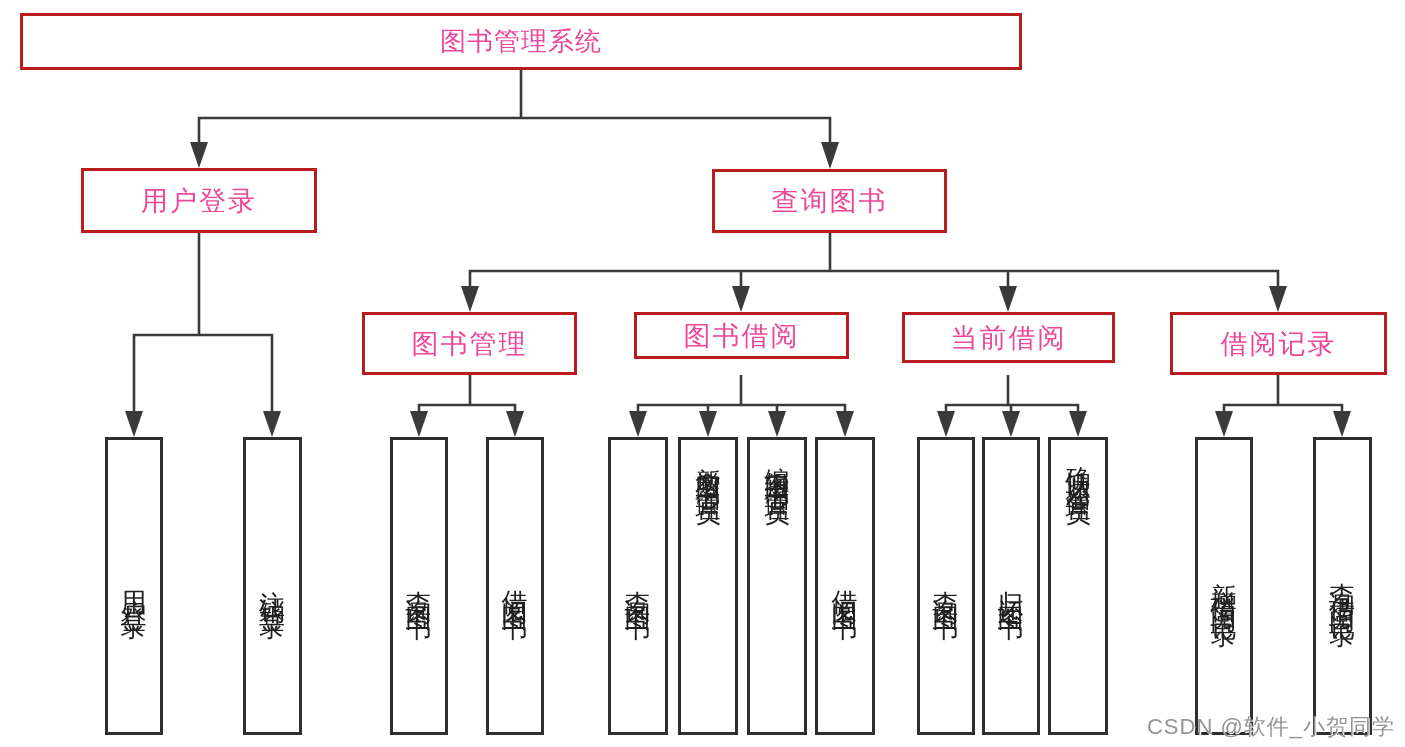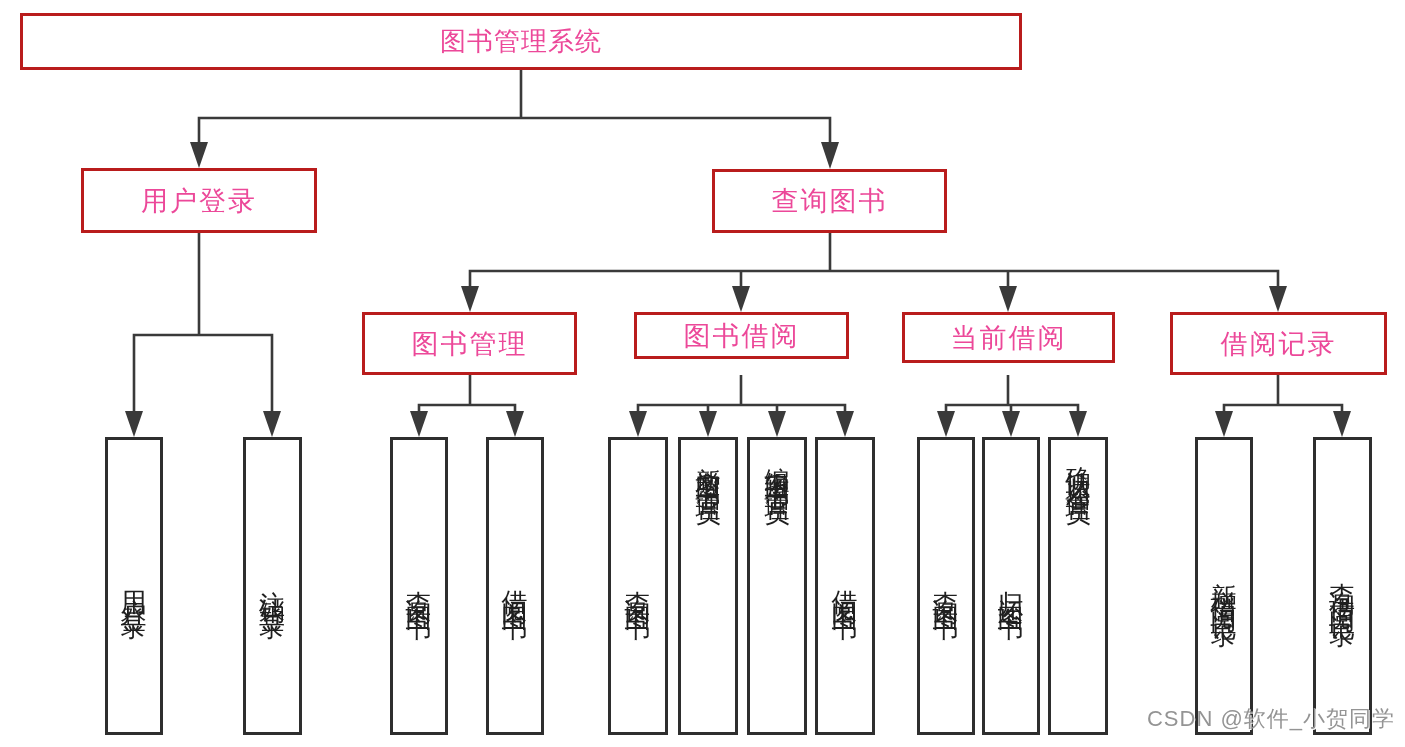--- a/index.html
+++ b/index.html
@@ -62,21 +62,21 @@
     align-items: flex-start;
   }
   .leaf.long .vtext {
     padding-top: 7px;
     font-size: 25px;
     letter-spacing: 5px;
   }
   .watermark {
     position: absolute;
     right: 10px;
-    bottom: 13px;
+    bottom: 5px;
     font-size: 22px;
     color: #949494;
     text-shadow: 1px 1px 0 #ffffff;
     white-space: nowrap;
     letter-spacing: 1px;
   }
 </style>
 </head>
 <body>
 

